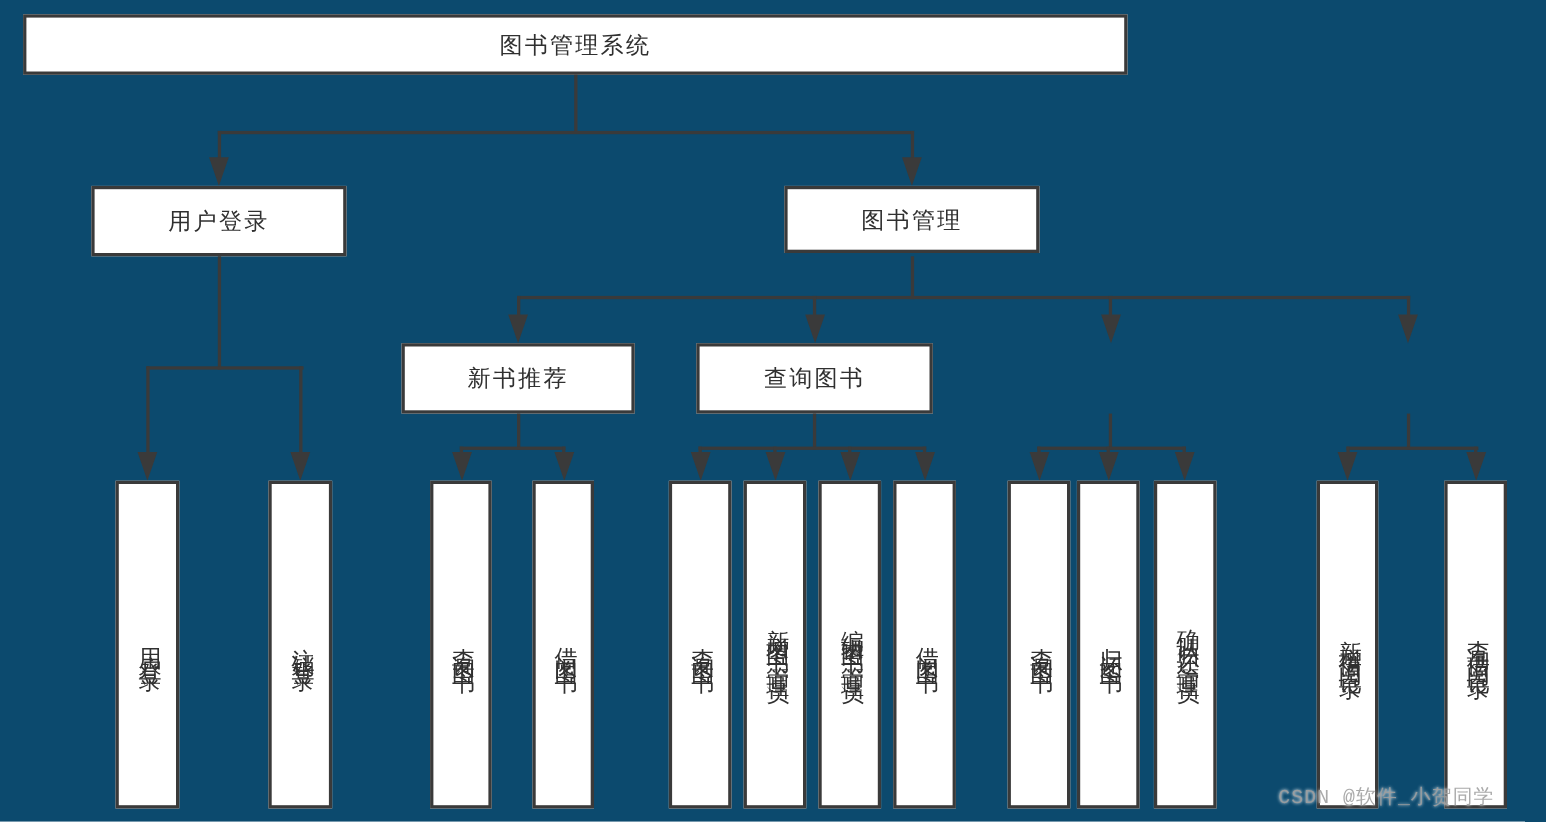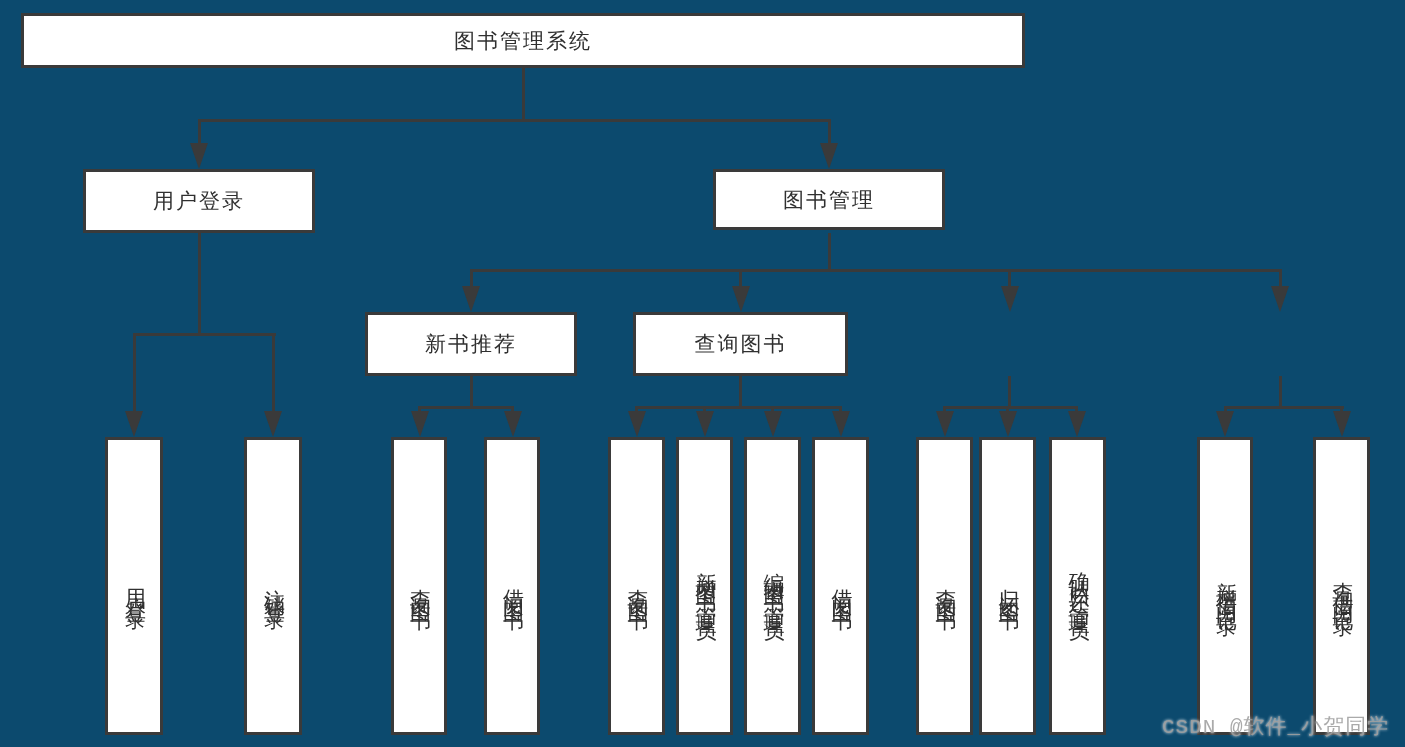--- a/index.html
+++ b/index.html
@@ -42,21 +42,21 @@
   .arw{
     position:absolute;width:0;height:0;
     border-left:9px solid transparent;
     border-right:9px solid transparent;
     border-top:26px solid #3a3a3a;
   }
   
   .watermark{
     position:absolute;
     left:1162px;top:712px;
-    font-size:21px;
+    font-size:18px;
     color:rgba(158,158,158,0.88);
     letter-spacing:1px;
     white-space:nowrap;
     z-index:5;
     text-shadow:0 0 3px #ffffff;
   }
 </style>
 </head>
 <body>
 

